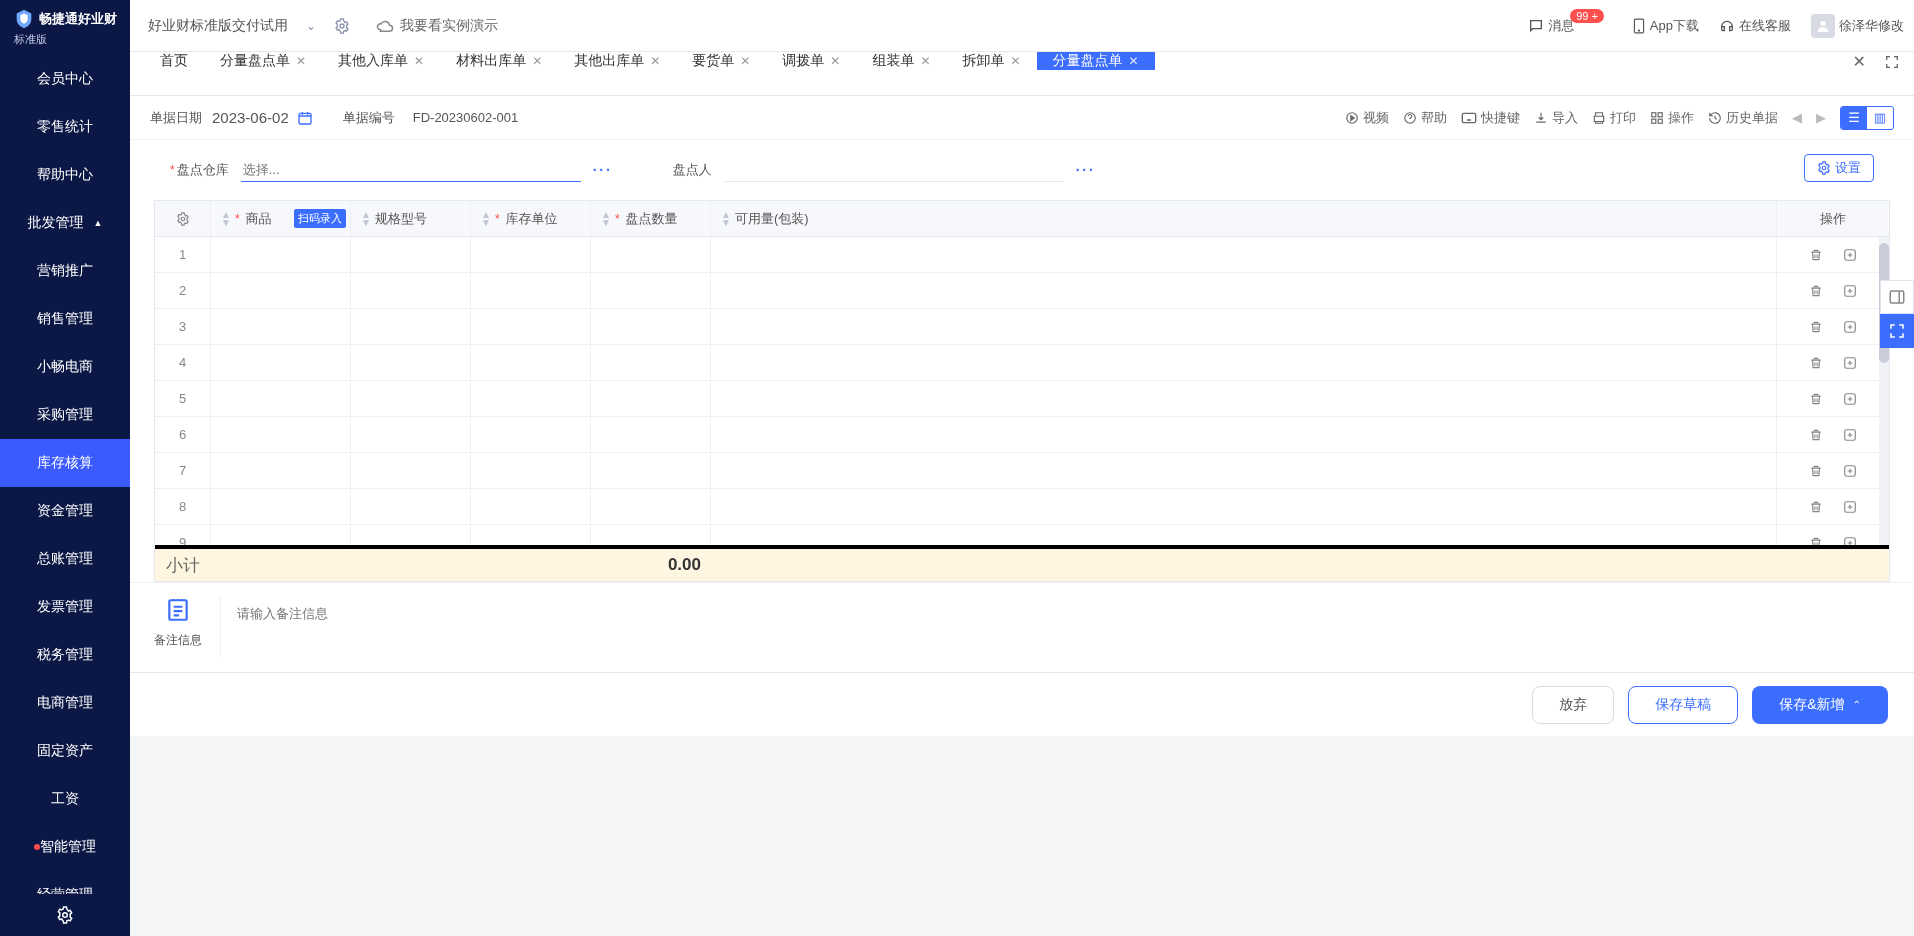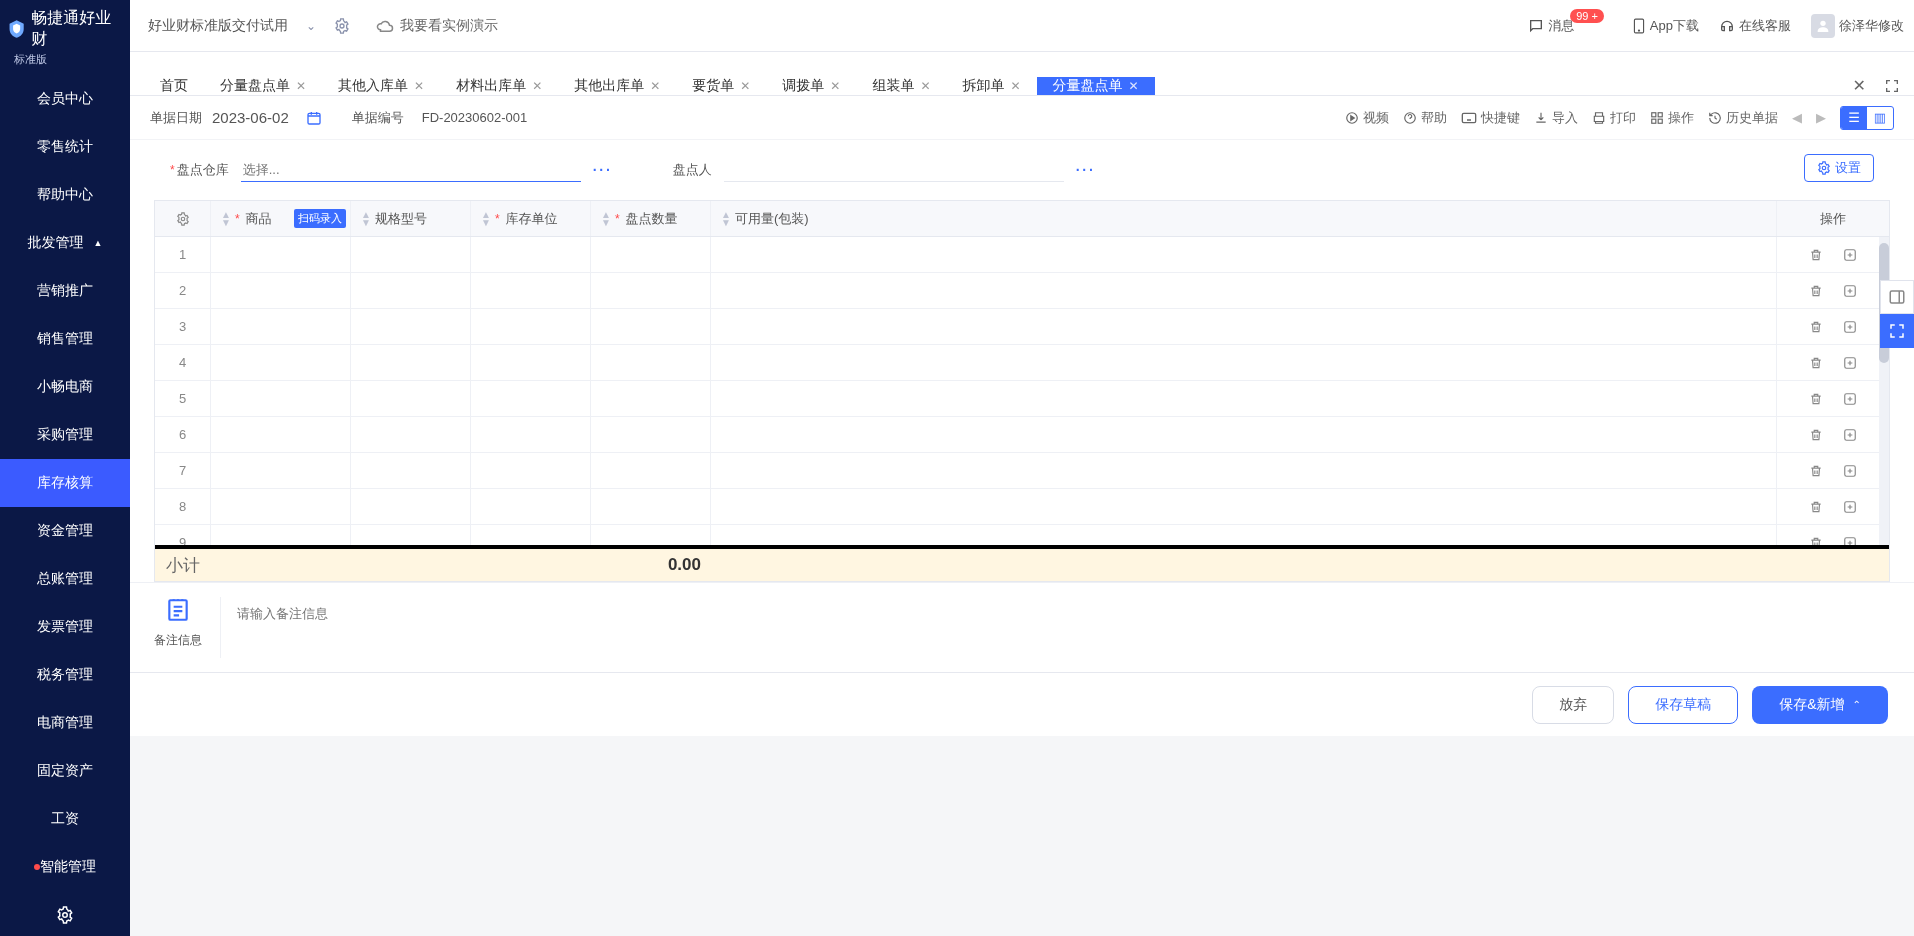--- a/index.html
+++ b/index.html
@@ -1,51 +1,51 @@
 <!DOCTYPE html>
 <html><head>
 <meta charset="utf-8">
 <style>
 *{box-sizing:border-box;margin:0;padding:0;font-family:"Microsoft YaHei","PingFang SC",sans-serif}
 body{width:1914px;height:936px;overflow:hidden;background:#f5f6f8;font-size:14px;color:#333;display:flex}
 .sidebar{width:130px;background:#0b1846;color:#fff;display:flex;flex-direction:column;height:936px;flex-shrink:0}
 .logo-area{padding:8px 6px;display:flex;flex-direction:column;align-items:center;gap:2px}
 .logo-row{display:flex;align-items:center;gap:4px}
 .logo-mark{width:22px;height:22px}
-.logo-text{font-size:16px;font-weight:normal}
+.logo-text{font-size:13px;font-weight:bold}
 .logo-sub{font-size:11px;color:#bfc8e6;align-self:flex-start;margin-left:8px}
 .nav{flex:1;overflow:hidden}
 .nav-item{height:48px;display:flex;align-items:center;justify-content:center;font-size:14px;cursor:pointer;position:relative;gap:6px}
 .nav-item.active{background:#3b5bff}
 .nav-item.expanded::after{content:"▲";font-size:9px;margin-left:4px}
 .nav-item .dot-red{width:6px;height:6px;background:#ff4b4b;border-radius:50%;margin-right:-6px}
 .sidebar-footer{height:42px;display:flex;align-items:center;justify-content:center;font-size:18px}
 
 .main{flex:1;display:flex;flex-direction:column;height:736px}
 
 .topbar{height:52px;background:#fff;border-bottom:1px solid #e6e8ef;display:flex;align-items:center;padding:0 10px 0 18px;gap:18px}
 .crumb{color:#555;display:flex;align-items:center;gap:18px}
 .crumb .chev{color:#8a92ac;font-size:12px}
 .crumb .gear{color:#8a92ac;font-size:16px}
 .demo-link{color:#666;display:flex;align-items:center;gap:6px;margin-left:8px}
 .topbar-right{margin-left:auto;display:flex;align-items:center;gap:20px;color:#555;font-size:13px}
 .tri-icon{display:inline-flex;align-items:center;gap:4px}
 .badge{background:#ff5050;color:#fff;border-radius:10px;font-size:11px;padding:1px 6px;position:relative;top:-10px;left:-8px}
 .avatar{width:24px;height:24px;background:#d8dbe4;border-radius:4px;display:inline-flex;align-items:center;justify-content:center;color:#fff}
 
-.tabstrip{height:44px;background:#fff;border-bottom:1px solid #e6e8ef;display:flex;align-items:flex-end;padding-left:14px;font-size:14px}
+.tabstrip{height:44px;background:#fff;border-bottom:1px solid #e6e8ef;display:flex;align-items:flex-start;padding-left:14px;font-size:14px}
 .tab{display:flex;align-items:center;padding:0 16px;gap:6px;cursor:pointer;color:#333}
 .tab.active{background:#3b6dff;color:#fff}
 .tab .x{font-size:12px;color:#999}
 .tab.active .x{color:#e0e7ff}
 .tabstrip-end{margin-left:auto;display:flex;align-items:center;padding:0 14px;gap:18px;color:#666}
 
 .toolbar{height:44px;background:#fff;border-bottom:1px solid #f2f3f6;display:flex;align-items:center;padding:0 20px;font-size:13px;color:#555}
 .toolbar .field-label{margin-right:10px}
-.toolbar .date-val{margin-right:17px}
+.toolbar .date-val{margin-right:8px}
 .toolbar .date-icon{color:#3b6dff;margin-right:30px}
 .toolbar-right{margin-left:auto;display:flex;align-items:center;gap:14px;color:#666}
 .toolbar-right .ic{display:inline-flex;align-items:center;gap:4px;cursor:pointer}
 .view-toggle{display:flex;border:1px solid #3b6dff;border-radius:3px;overflow:hidden}
 .view-toggle span{width:26px;height:22px;display:flex;align-items:center;justify-content:center;font-size:13px}
 .view-toggle .act{background:#3b6dff;color:#fff}
 
 .content{flex:1;background:#fff;overflow:hidden;display:flex;flex-direction:column}
 .form-row{display:flex;padding:14px 40px 8px 40px;gap:60px;align-items:flex-end}
 .form-item{display:flex;align-items:center;gap:12px}

